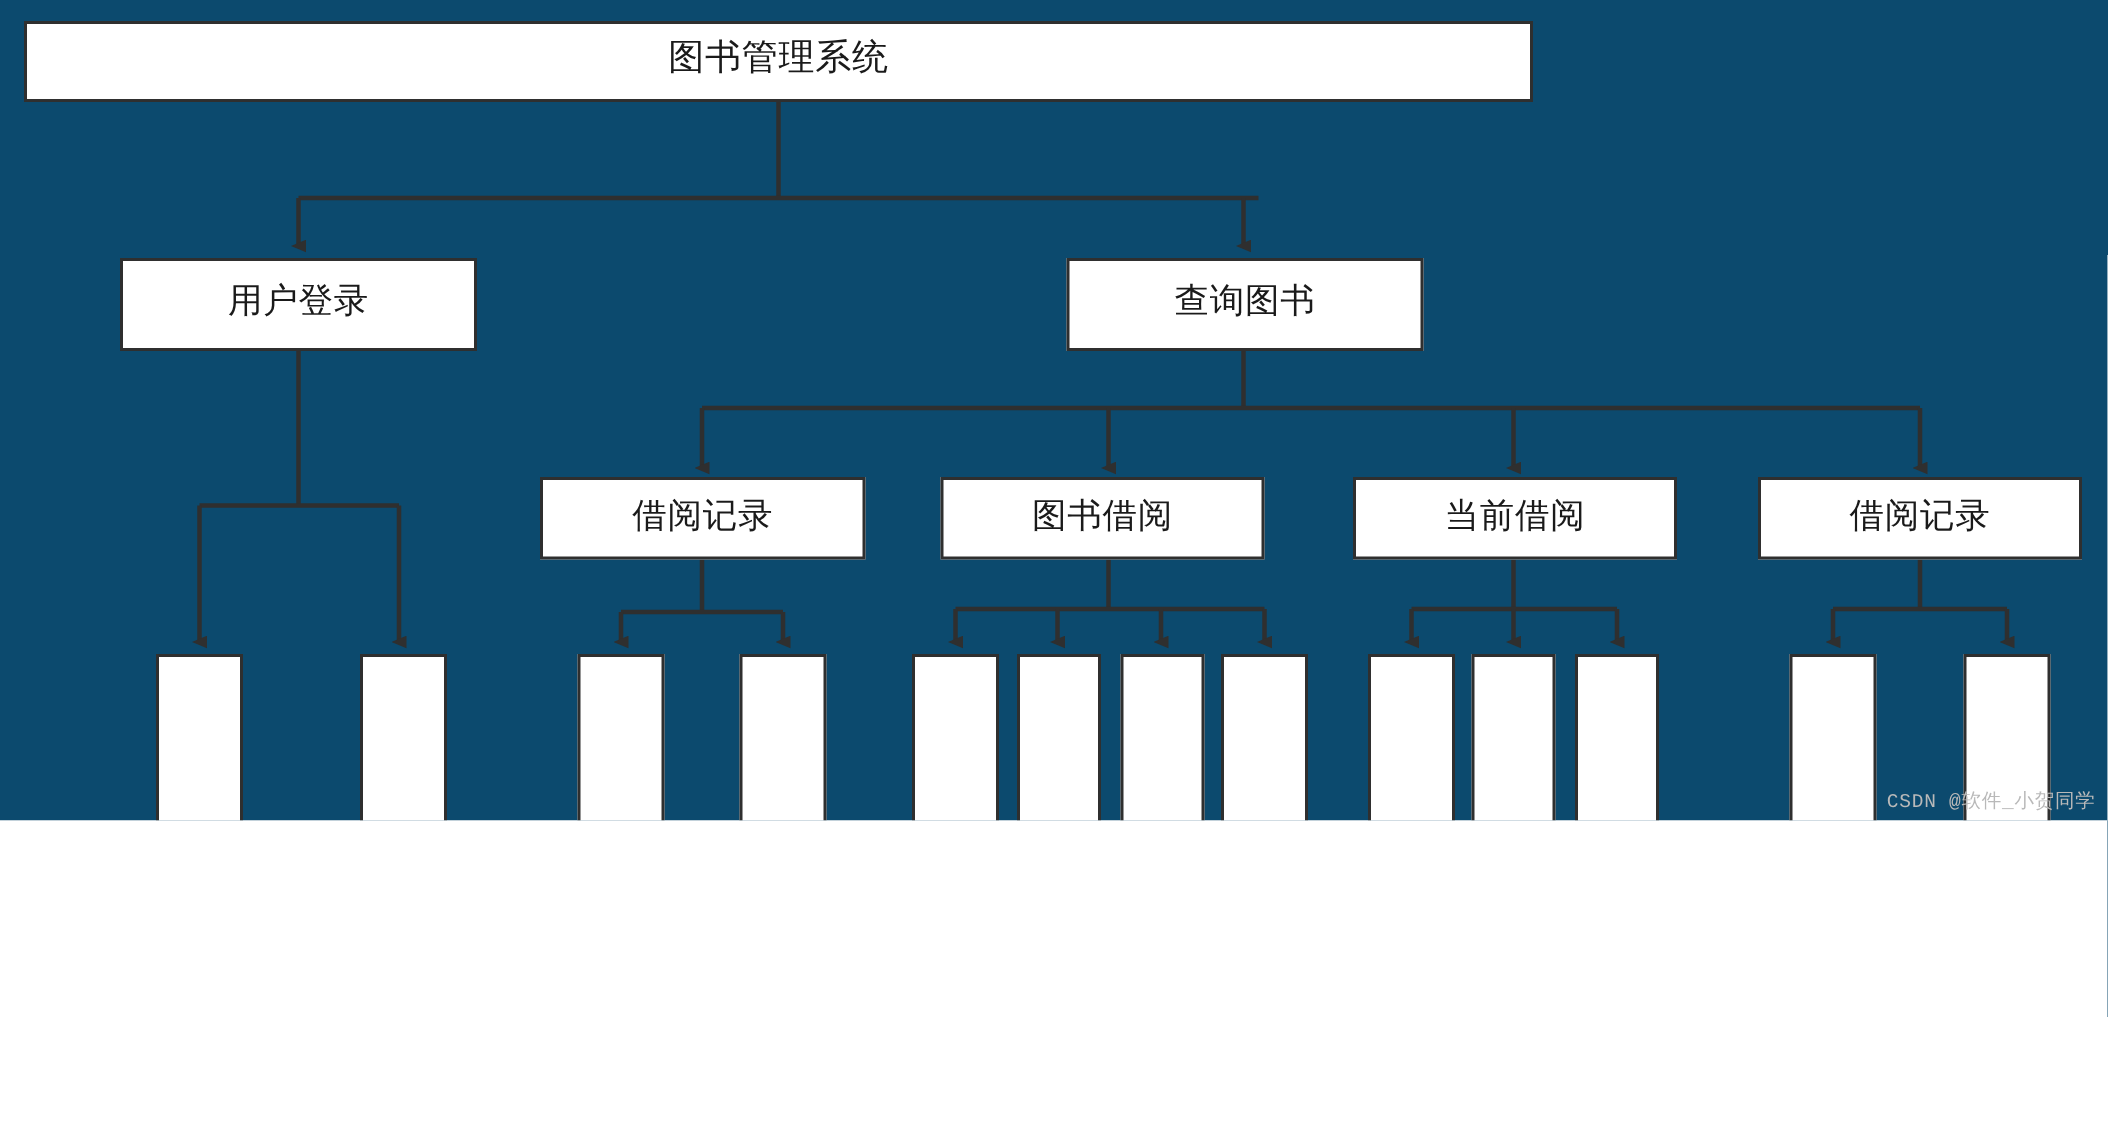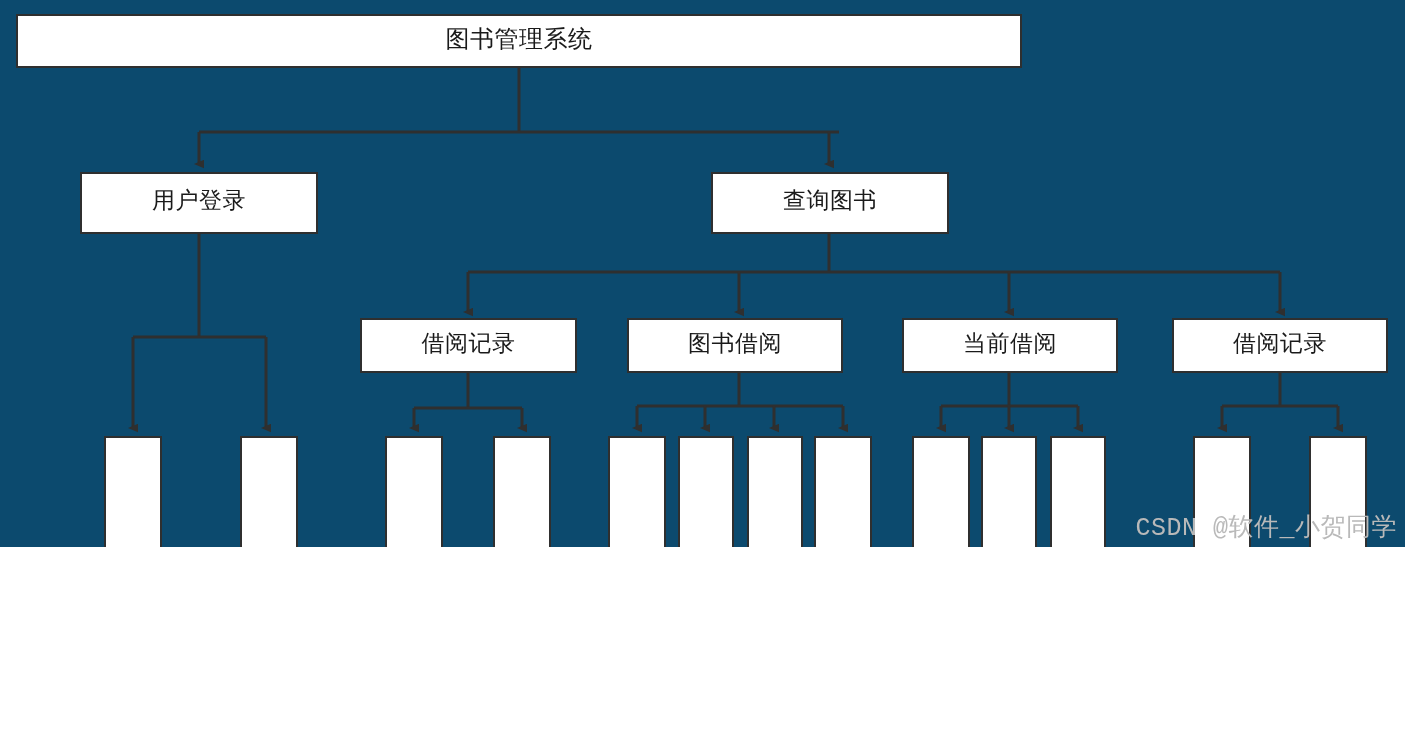--- a/index.html
+++ b/index.html
@@ -56,21 +56,21 @@
     font-size: 22px;
     line-height: 1.12;
     letter-spacing: 1px;
     white-space: nowrap;
     max-height: 290px;
   }
   #watermark {
     position: absolute;
     right: 8px;
     bottom: 4px;
-    font-size: 25px;
+    font-size: 13px;
     color: #b9b9b9;
     letter-spacing: 0.5px;
     white-space: nowrap;
   }
 </style>
 </head>
 <body>
 
 <div id="canvas">
 

